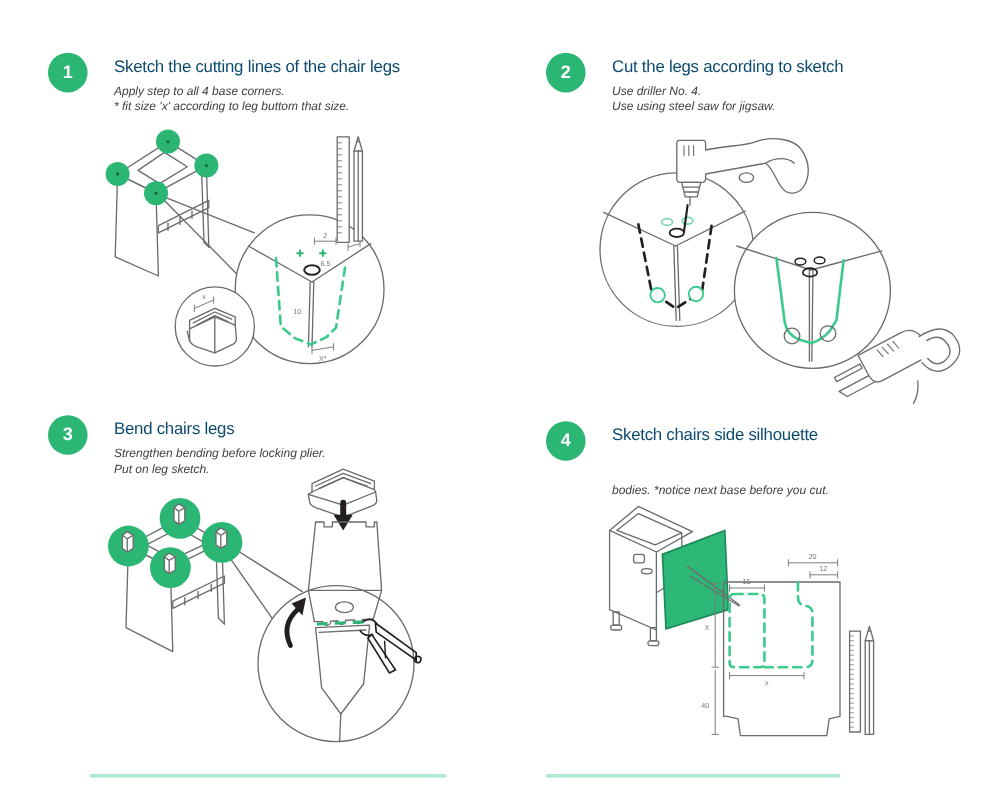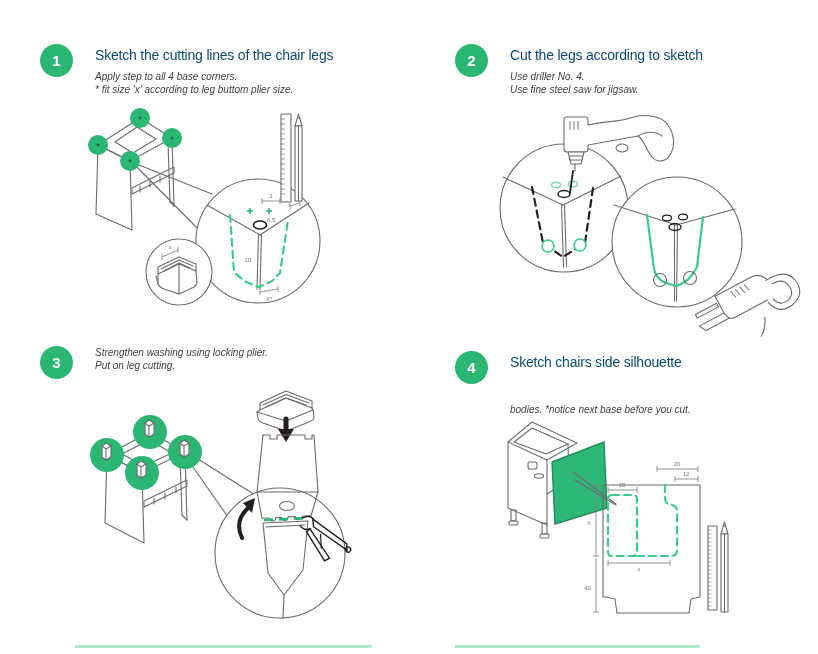--- a/index.html
+++ b/index.html
@@ -27,42 +27,43 @@
 
 <div class="canvas">
 
   <section class="step" style="left:40px;top:44px">
     <div class="badge">
       <span>1</span>
     </div>
     <div class="content">
       <h3>Sketch the cutting lines of the chair legs</h3>
       <p><span>Apply step to all 4 base corners.</span><br>
-      <span>* fit size 'x' according to leg buttom plier size.</span></p>
+      <span>* fit size 'x' according to leg buttom that size.</span></p>
     </div>
   </section>
 
   <section class="step" style="left:455px;top:44px">
     <div class="badge">
       <span>2</span>
     </div>
     <div class="content">
       <h3>Cut the legs according to sketch</h3>
       <p><span>Use driller No. 4.</span><br>
-      <span>Use fine steel saw for jigsaw.</span></p>
+      <span>Use using steel saw for jigsaw.</span></p>
     </div>
   </section>
 
   <section class="step" style="left:40px;top:346px">
     <div class="badge">
       <span>3</span>
     </div>
     <div class="content">
-      <p><span>Strengthen washing using locking plier.</span><br>
-      <span>Put on leg cutting.</span></p>
+      <h3>Bend chairs legs</h3>
+      <p><span>Strengthen bending before locking plier.</span><br>
+      <span>Put on leg sketch.</span></p>
     </div>
   </section>
 
   <section class="step" style="left:455px;top:351px">
     <div class="badge">
       <span>4</span>
     </div>
     <div class="content">
       <h3>Sketch chairs side silhouette</h3>
       <p><br>

